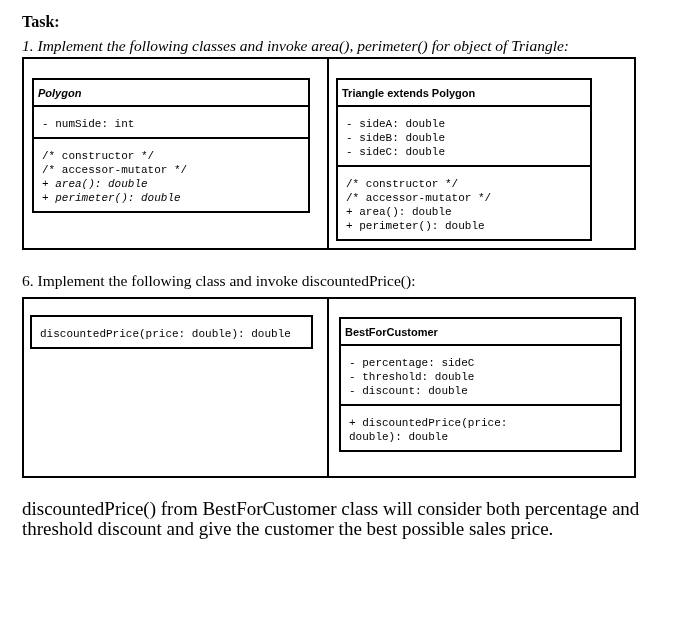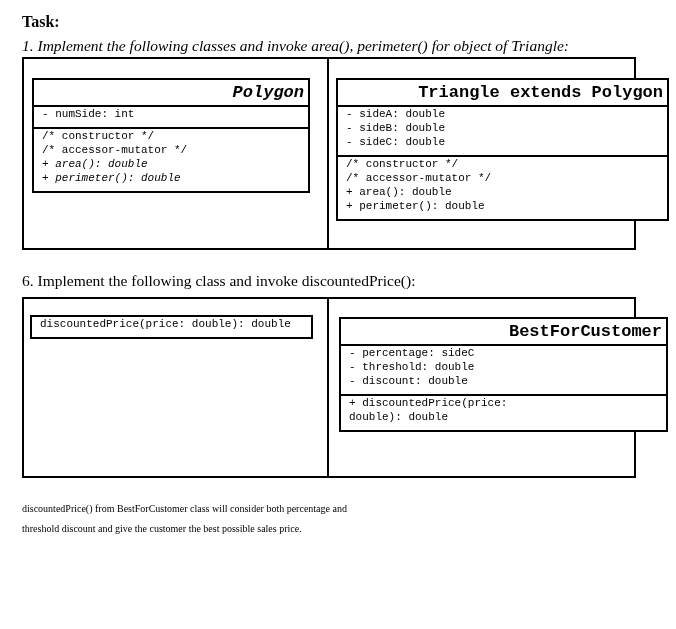--- a/index.html
+++ b/index.html
@@ -7,42 +7,42 @@
   body {
     width:676px; height:629px; position:relative; overflow:hidden;
     font-family:"Liberation Serif", serif; color:#000;
   }
 
   
   .task-label { position:absolute; left:22px; top:13px; font-weight:bold; font-size:16px; }
   .item { position:absolute; left:22px; font-size:15.5px; white-space:nowrap; }
   #item1 { top:37px;font-style:italic; }
   #item2 { top:272px; }
-  .footer { position:absolute; left:22px; top:499px; font-size:10px; line-height:20px; }
+  .footer { position:absolute; left:22px; top:499px; font-size:19px; line-height:20px; }
 
   
   .outer { position:absolute; left:22px; width:614px; border:2px solid #000; background:#fff; }
   #outer1 { top:57px; height:193px; }
   #outer2 { top:297px; height:181px; }
   .cell-l { position:absolute; left:0; top:0; bottom:0; width:305px; border-right:2px solid #000; }
   .cell-r { position:absolute; left:307px; right:0; top:0; bottom:0; }
 
   
   .uml { position:absolute; border:2px solid #000; background:#fff; }
   #polygon-box       { left:8px;  top:19px; width:278px; }
-  #triangle-box      { left:5px;  top:19px; width:333px; }
+  #triangle-box      { left:5px;  top:19px; width:256px; }
   #discountable-box  { left:6px;  top:16px; width:283px; }
-  #bfc-box           { left:8px;  top:18px; width:329px; }
+  #bfc-box           { left:8px;  top:18px; width:283px; }
 
   .uml-title {
-    font-family:Liberation Mono, monospace; font-size:17px; line-height:14px;
-    font-weight:bold; text-align:right; padding:6px 4px 5px 4px;
+    font-family:Liberation Sans, sans-serif; font-size:11px; line-height:14px;
+    font-weight:bold; text-align:left; padding:6px 4px 5px 4px;
     border-bottom:2px solid #000; white-space:pre;
   }
-  .uml-sec { padding:0 2px 6px 8px; }
+  .uml-sec { padding:10px 2px 6px 8px; }
   .uml-sec.sep { border-bottom:2px solid #000; }
   .ln {
     font-family:"Liberation Mono", monospace; font-size:11px; line-height:14px;
     white-space:pre;
   }
   .it { font-style:italic; }
 </style>
 </head>
 <body>
 

